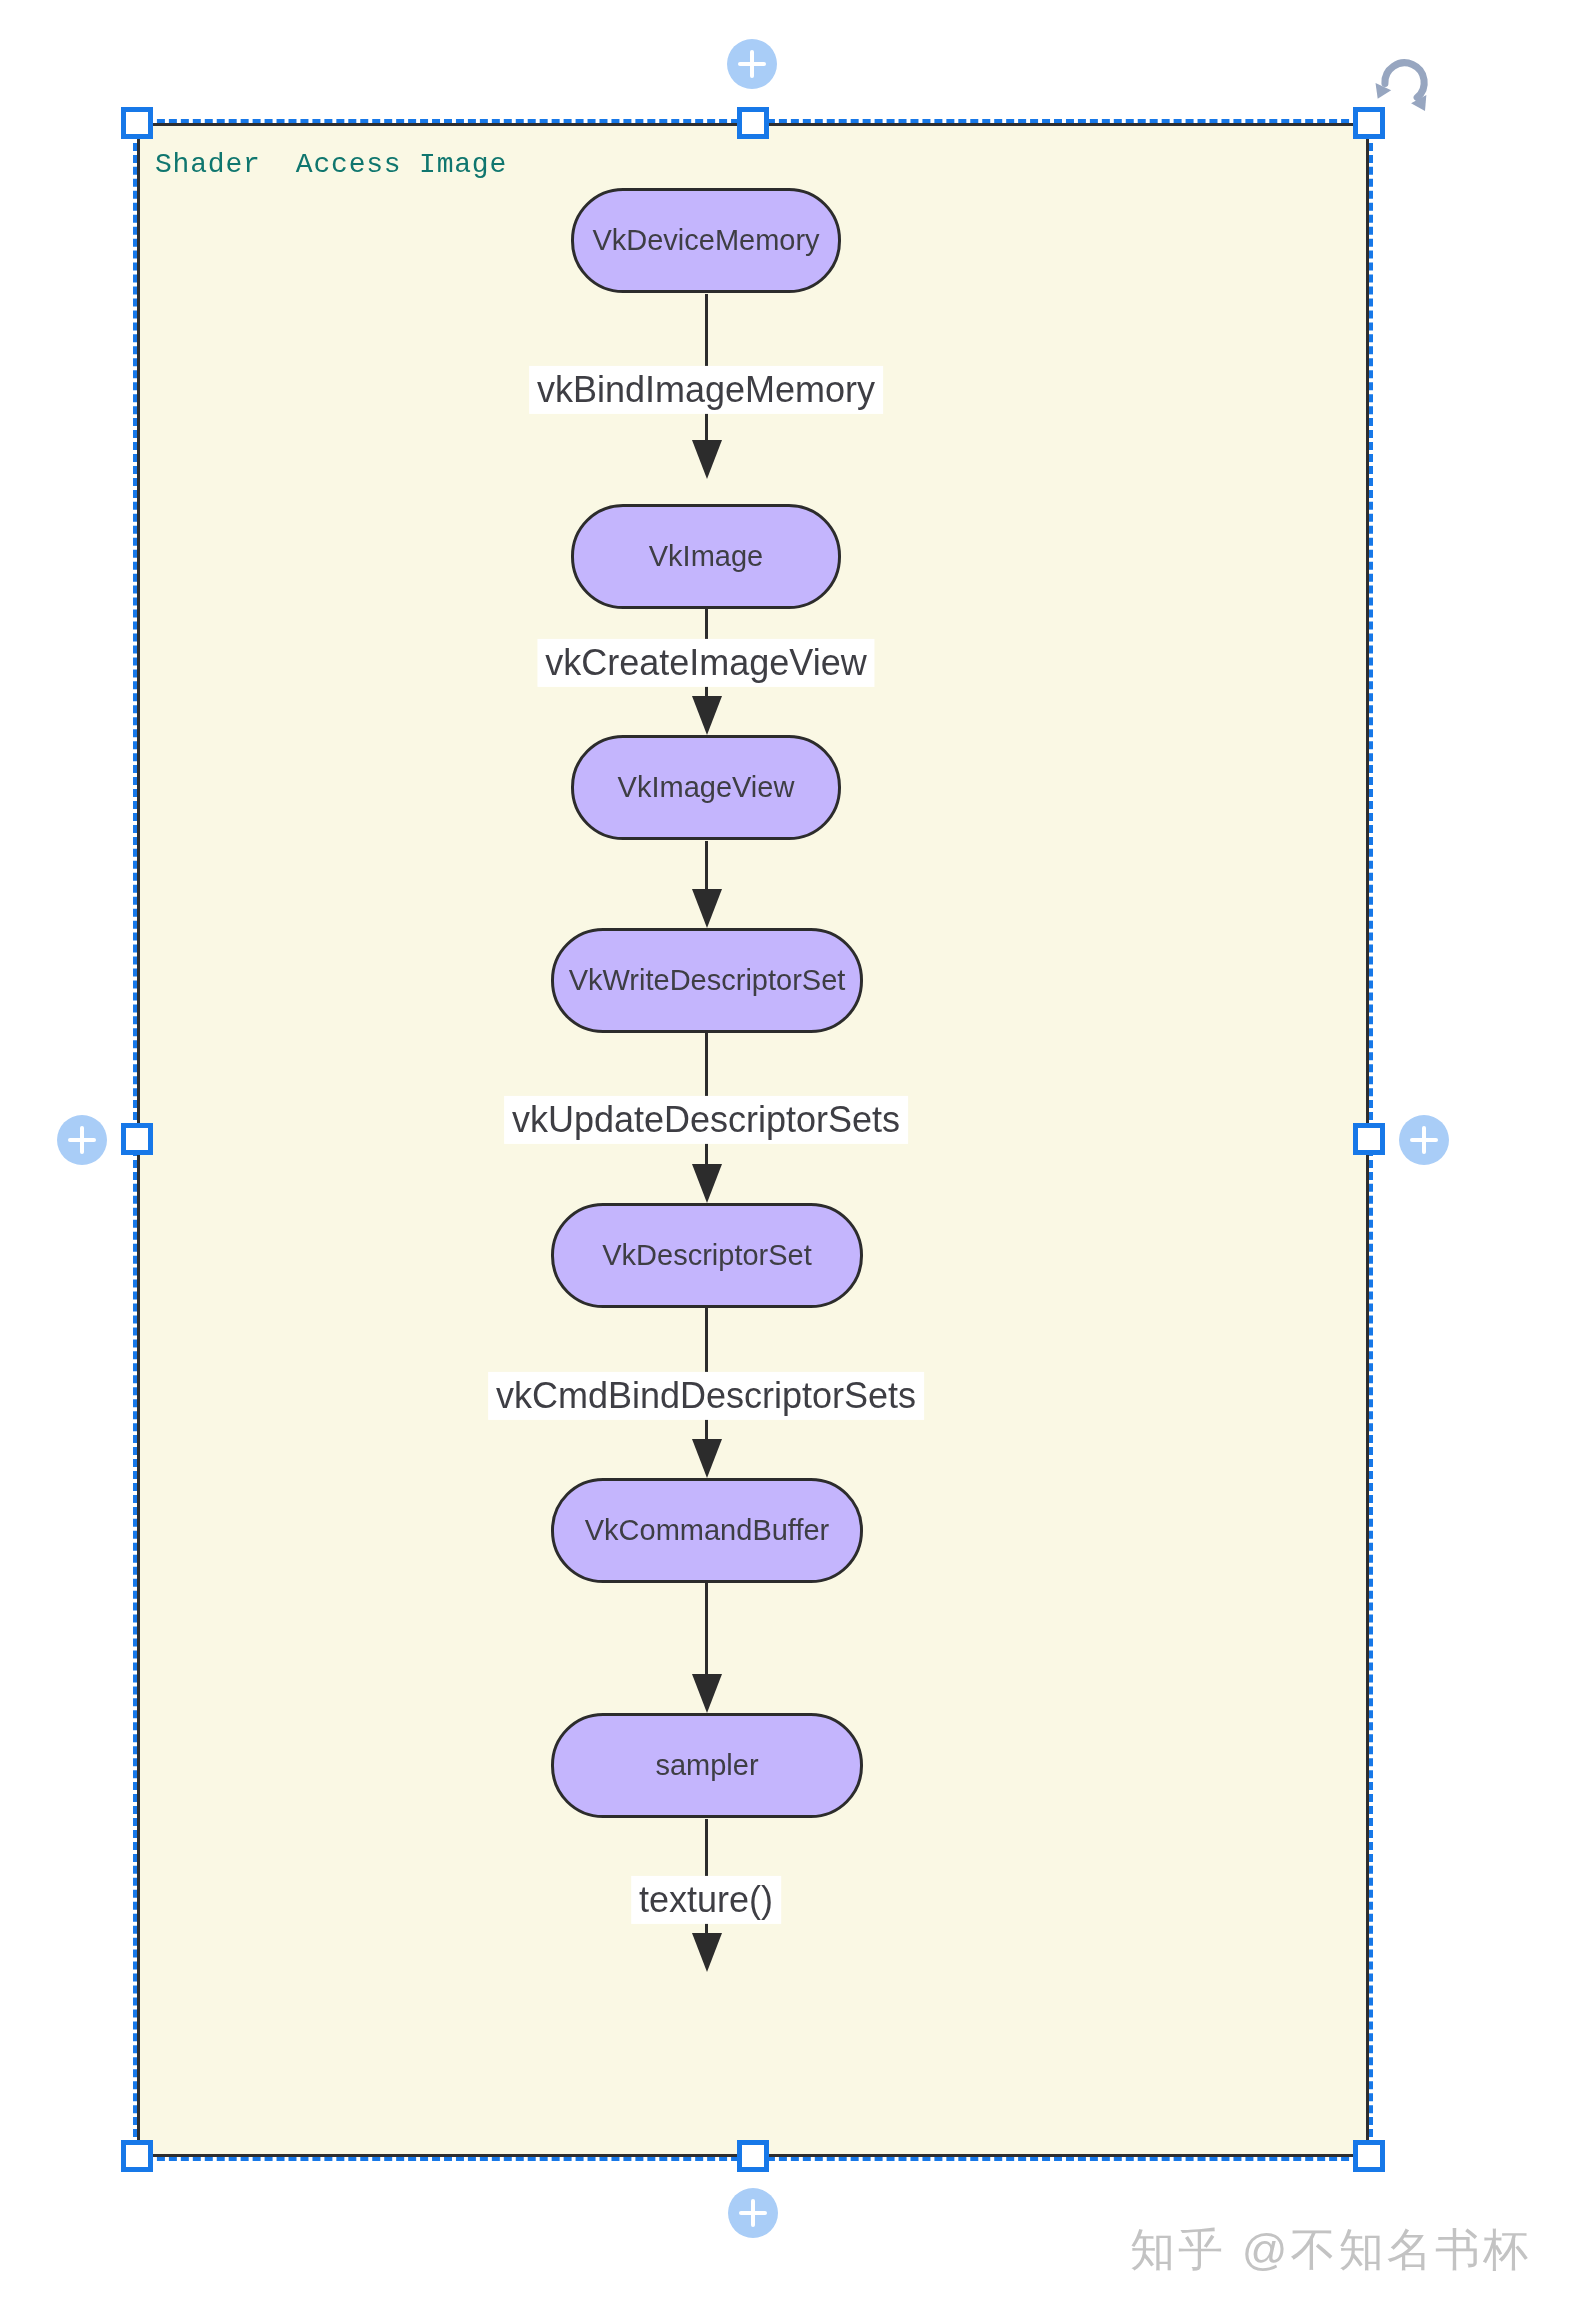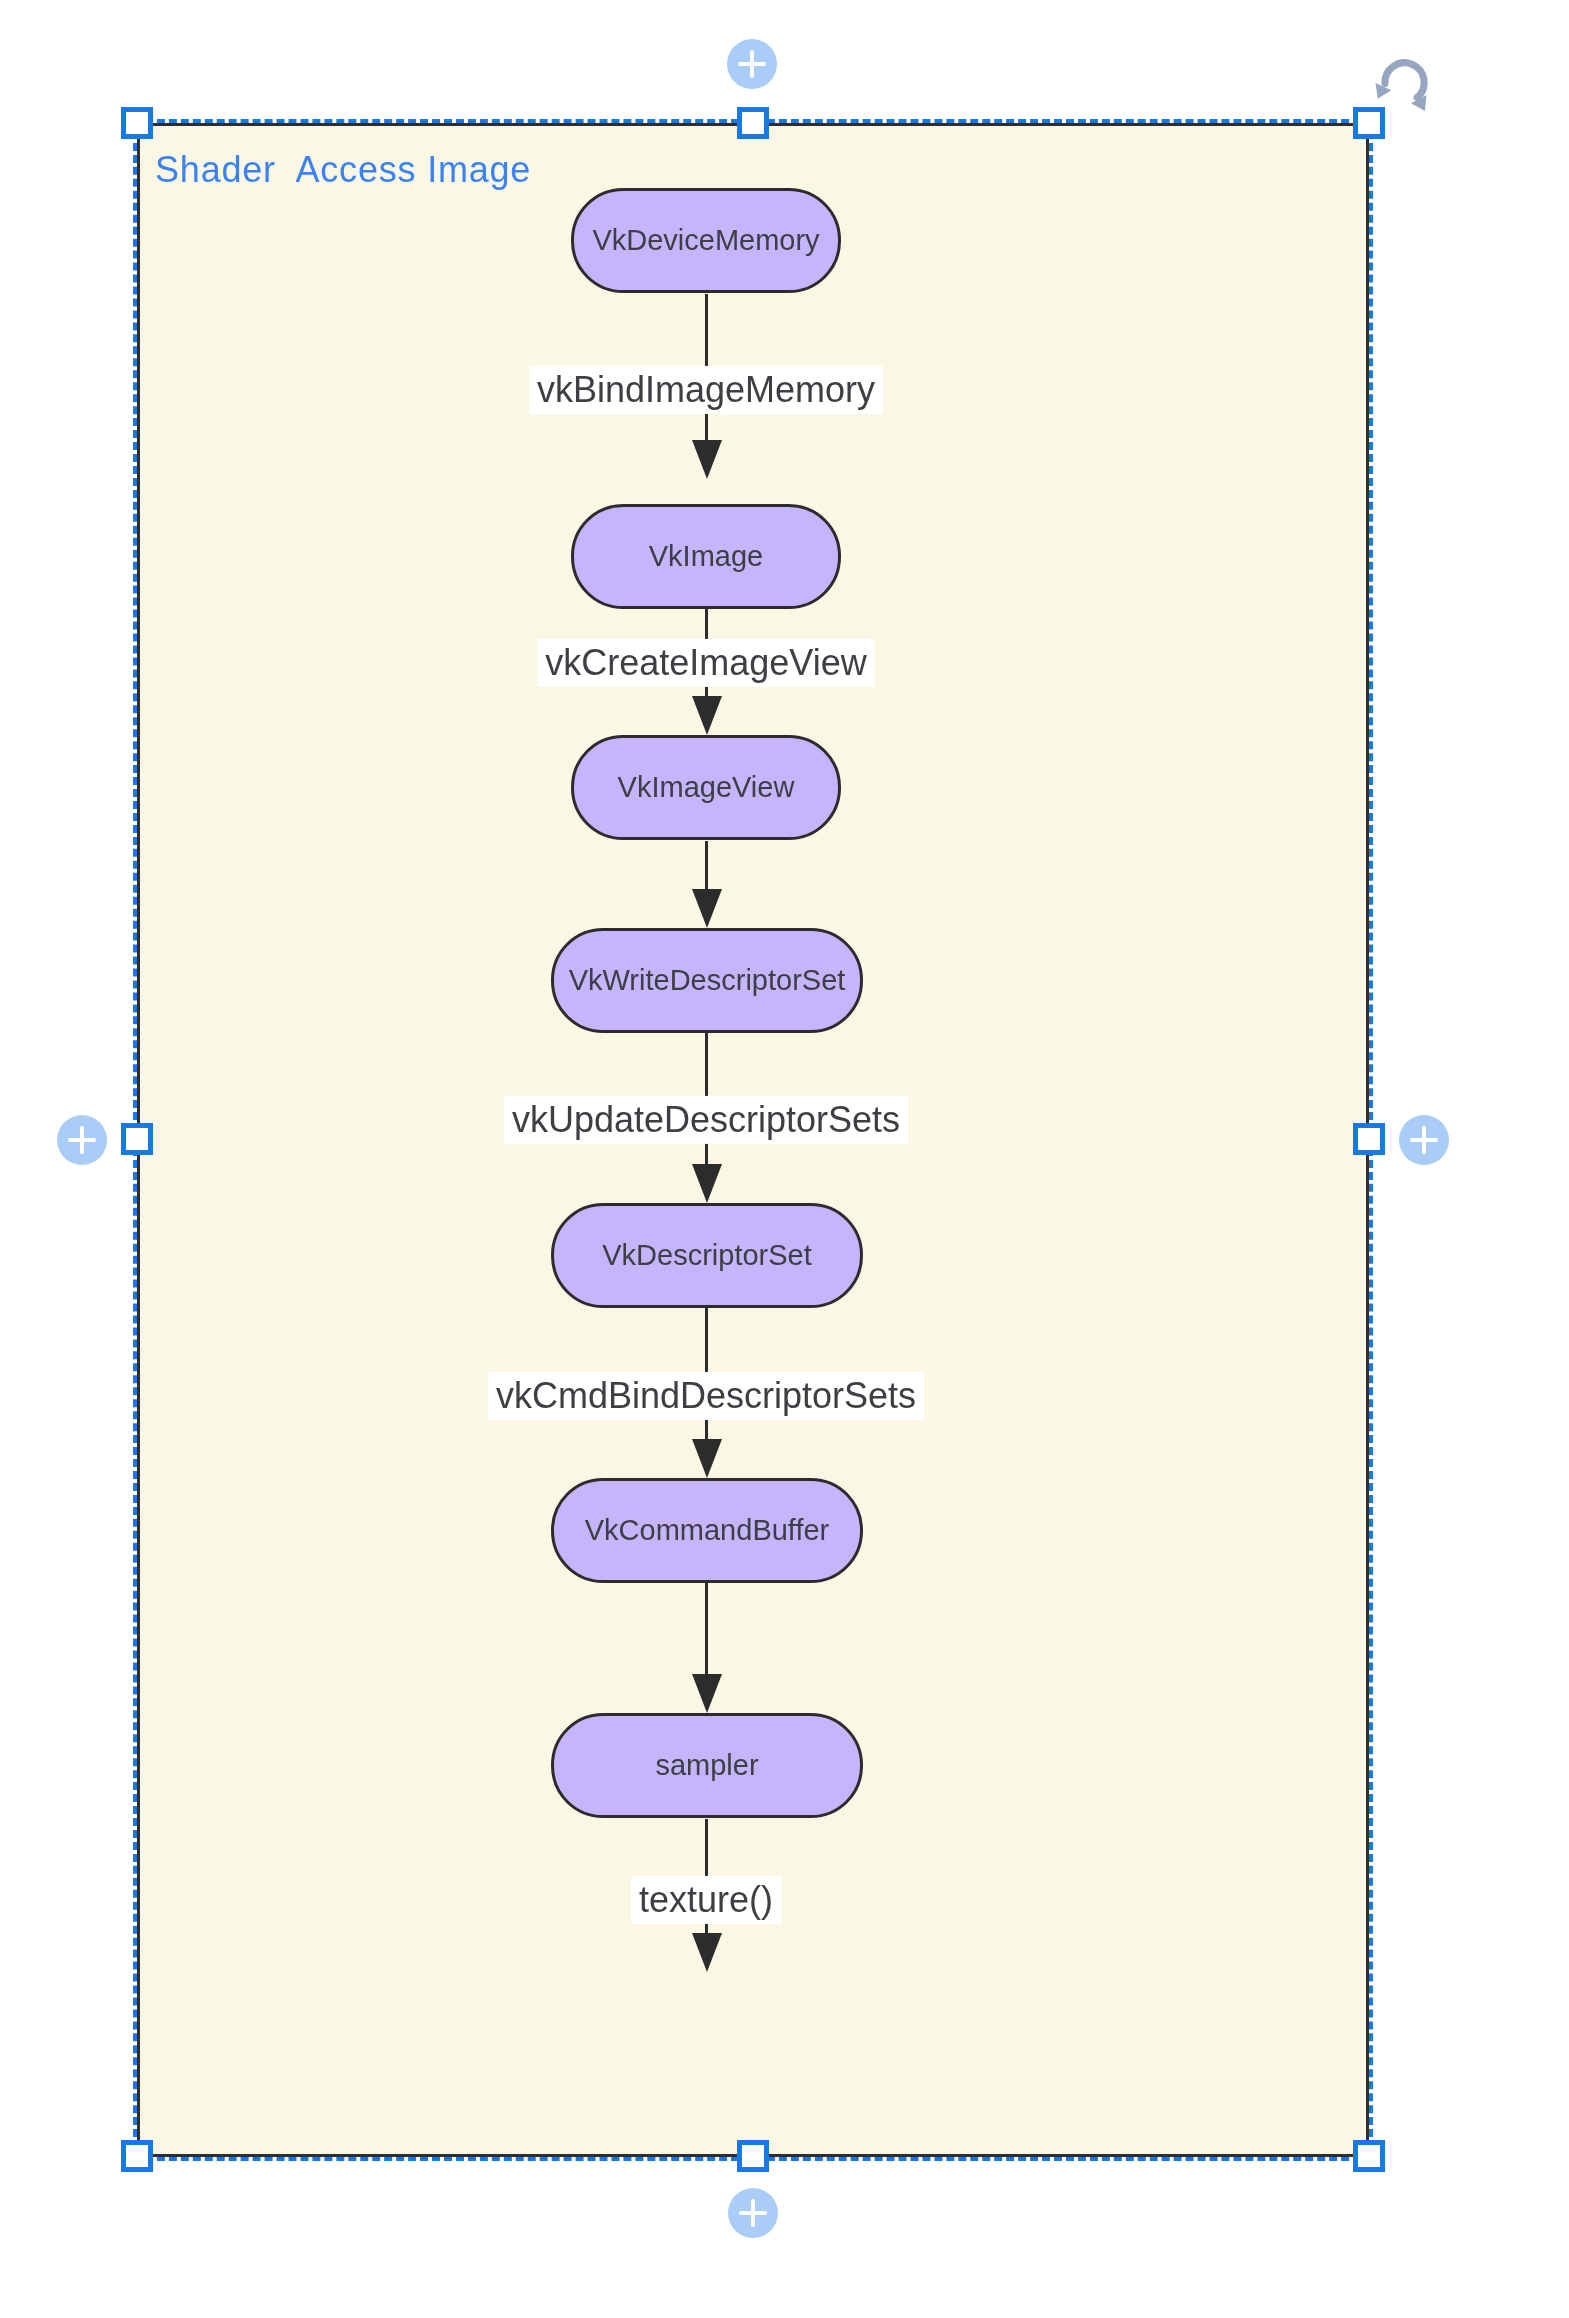--- a/index.html
+++ b/index.html
@@ -5,22 +5,22 @@
   html,body{margin:0;padding:0;background:#ffffff;}
   .viewport{position:relative;width:1570px;height:2319px;overflow:hidden;
             font-family:"Liberation Sans","DejaVu Sans",sans-serif;}
 
   
   .canvas{position:absolute;left:137px;top:123px;width:1232px;height:2034px;
           background:#faf8e4;border:3.1px solid #2e2e2e;box-sizing:border-box;}
   .selection-outline{position:absolute;left:133px;top:119px;width:1240px;height:2042px;
           border:4.7px dashed #1778e8;box-sizing:border-box;pointer-events:none;}
 
-  .diagram-title{position:absolute;left:155px;top:149px;font-size:36px;color:#3b82f6;
-          white-space:pre;letter-spacing:0.8px;}
+  .diagram-title{position:absolute;left:155px;top:149px;font-size:28px;color:#0f766e;
+          white-space:pre;letter-spacing:0.8px;font-family:Liberation Mono, monospace;}
 
   
   .node{position:absolute;height:105px;background:#c4b5fd;border:3.1px solid #2c2c2c;
         border-radius:52px;box-sizing:border-box;display:flex;align-items:center;
         justify-content:center;font-size:29px;color:#3e3e44;white-space:nowrap;}
   .w-std{width:270px;left:571px;}
   .w-wide{width:312px;left:551px;}
 
   
   .edge-line{position:absolute;left:705px;width:3.1px;background:#2c2c2c;}
@@ -110,15 +110,16 @@
     </div>
 
   <div class="rotate-handle">
     <svg width="66" height="66" viewBox="0 0 84 84">
       <path d="M 19 40 A 25 25 0 1 1 60 58" fill="none" stroke="#97a6c0" stroke-width="9" stroke-linecap="round"></path>
       <polygon points="0,-11 17,0 0,11" fill="#97a6c0" transform="translate(17,44) rotate(115)"></polygon>
       <polygon points="0,-11 17,0 0,11" fill="#97a6c0" transform="translate(62,60) rotate(62)"></polygon>
     </svg>
   </div>
 
+  <div class="watermark">知乎 @不知名书杯</div>
 
 </div>
 
 
 </body></html>

